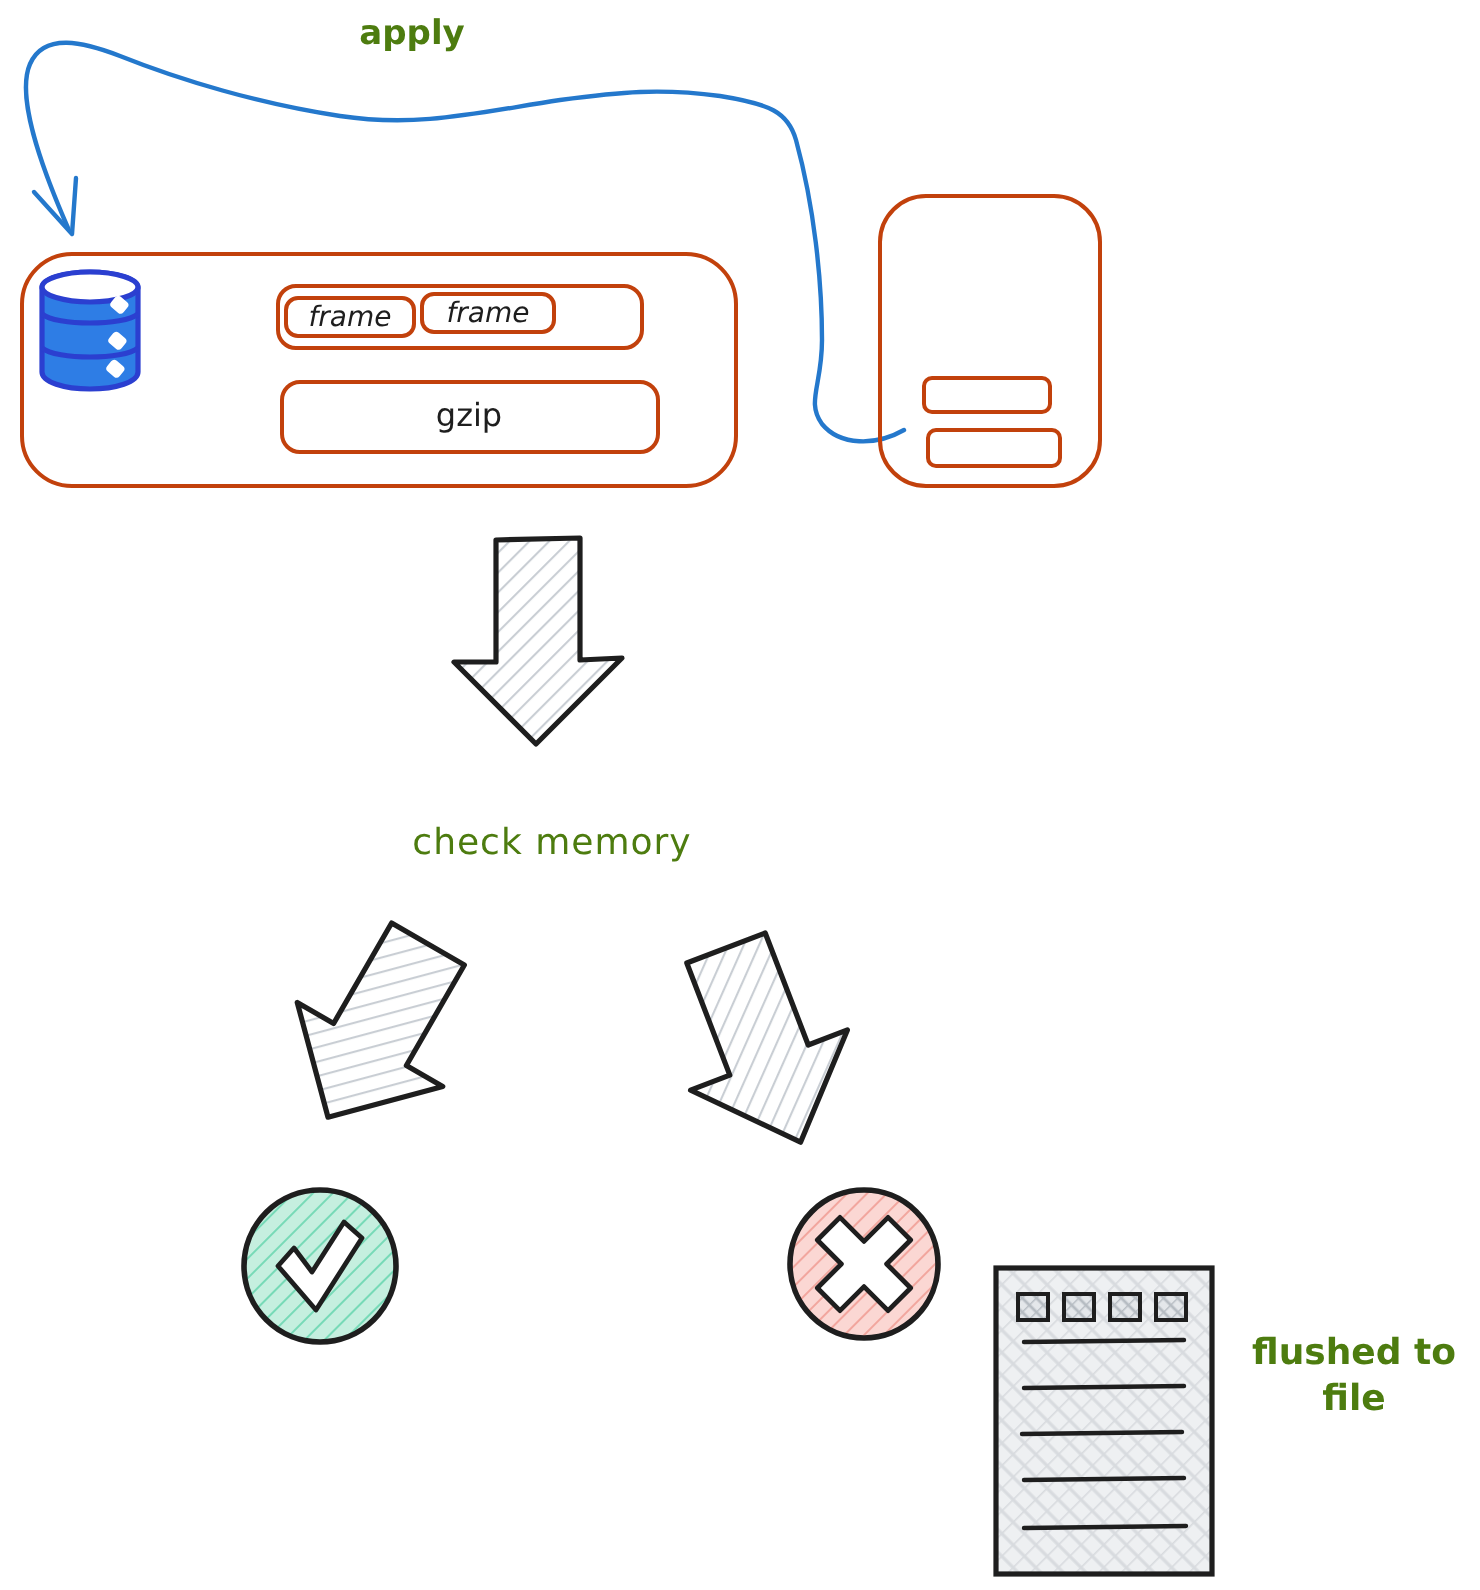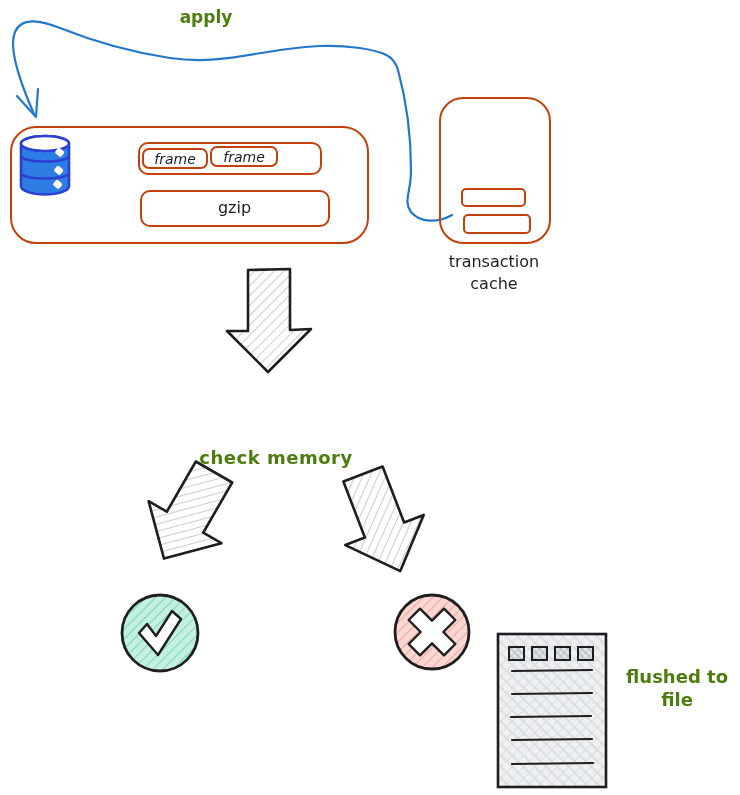--- a/index.html
+++ b/index.html
@@ -9,21 +9,21 @@
   }
   .art{position:absolute;left:0;top:0;width:740px;height:795px;}
   .box{position:absolute;border:2px solid #c2410c;background:transparent;box-sizing:border-box;font-style:italic;}
   .label{position:absolute;text-align:center;white-space:nowrap;line-height:1.25;}
   .blue{color:#4d7c0f;}
   .ink{color:#1e1e1e;}
   .lbl-apply{left:156px;top:7px;width:100px;font-size:17px;font-weight:600;}
   .lbl-frame{position:absolute;width:100%;top:0;left:0;height:100%;display:flex;align-items:center;justify-content:center;font-size:14px;}
   .lbl-gzip{left:140px;top:198px;width:189px;font-size:16px;}
   .lbl-cache{left:424px;top:251px;width:140px;font-size:16px;line-height:1.35;}
-  .lbl-checkmem{left:196px;top:411px;width:160px;font-size:18px;font-weight:700;letter-spacing:.5px;margin-top:36px;}
+  .lbl-checkmem{left:196px;top:411px;width:160px;font-size:18px;font-weight:400;letter-spacing:.5px;}
   .lbl-flushed{left:612px;top:665px;width:130px;font-size:18px;font-weight:600;line-height:1.3;}
   .r26{border-radius:26px;}.r24{border-radius:24px;}.r10{border-radius:10px;}
   .r7{border-radius:7px;}.r5{border-radius:5px;}
   .main-container{left:10px;top:126px;width:359px;height:118px;border-width:2.5px;}
   .frame-group{left:138px;top:142px;width:184px;height:33px;}
   .frame-box1{left:142px;top:148px;width:66px;height:21px;}
   .frame-box2{left:210px;top:146px;width:68px;height:21px;}
   .gzip-box{left:140px;top:190px;width:190px;height:37px;}
   .cache-box{left:439px;top:97px;width:112px;height:147px;border-width:2.5px;}
   .cache-slot1{left:461px;top:188px;width:65px;height:19px;}
@@ -135,24 +135,20 @@
   </div>
   <div class="box r7 frame-box2">
     <div class="lbl-frame">frame</div>
   </div>
   <div class="box r10 gzip-box"></div>
   <div class="label ink lbl-gzip">gzip</div>
 
   <div class="box r24 cache-box"></div>
   <div class="box r5 cache-slot1"></div>
   <div class="box r5 cache-slot2"></div>
-  <div class="label ink lbl-cache">
-    <div>transaction</div>
-    <div>cache</div>
-  </div>
 
   <div class="label blue lbl-apply">apply</div>
   <div class="label blue lbl-checkmem">check memory</div>
   <div class="label blue lbl-flushed">
     <div>flushed to</div>
     <div>file</div>
   </div>
 
 </div>
 

